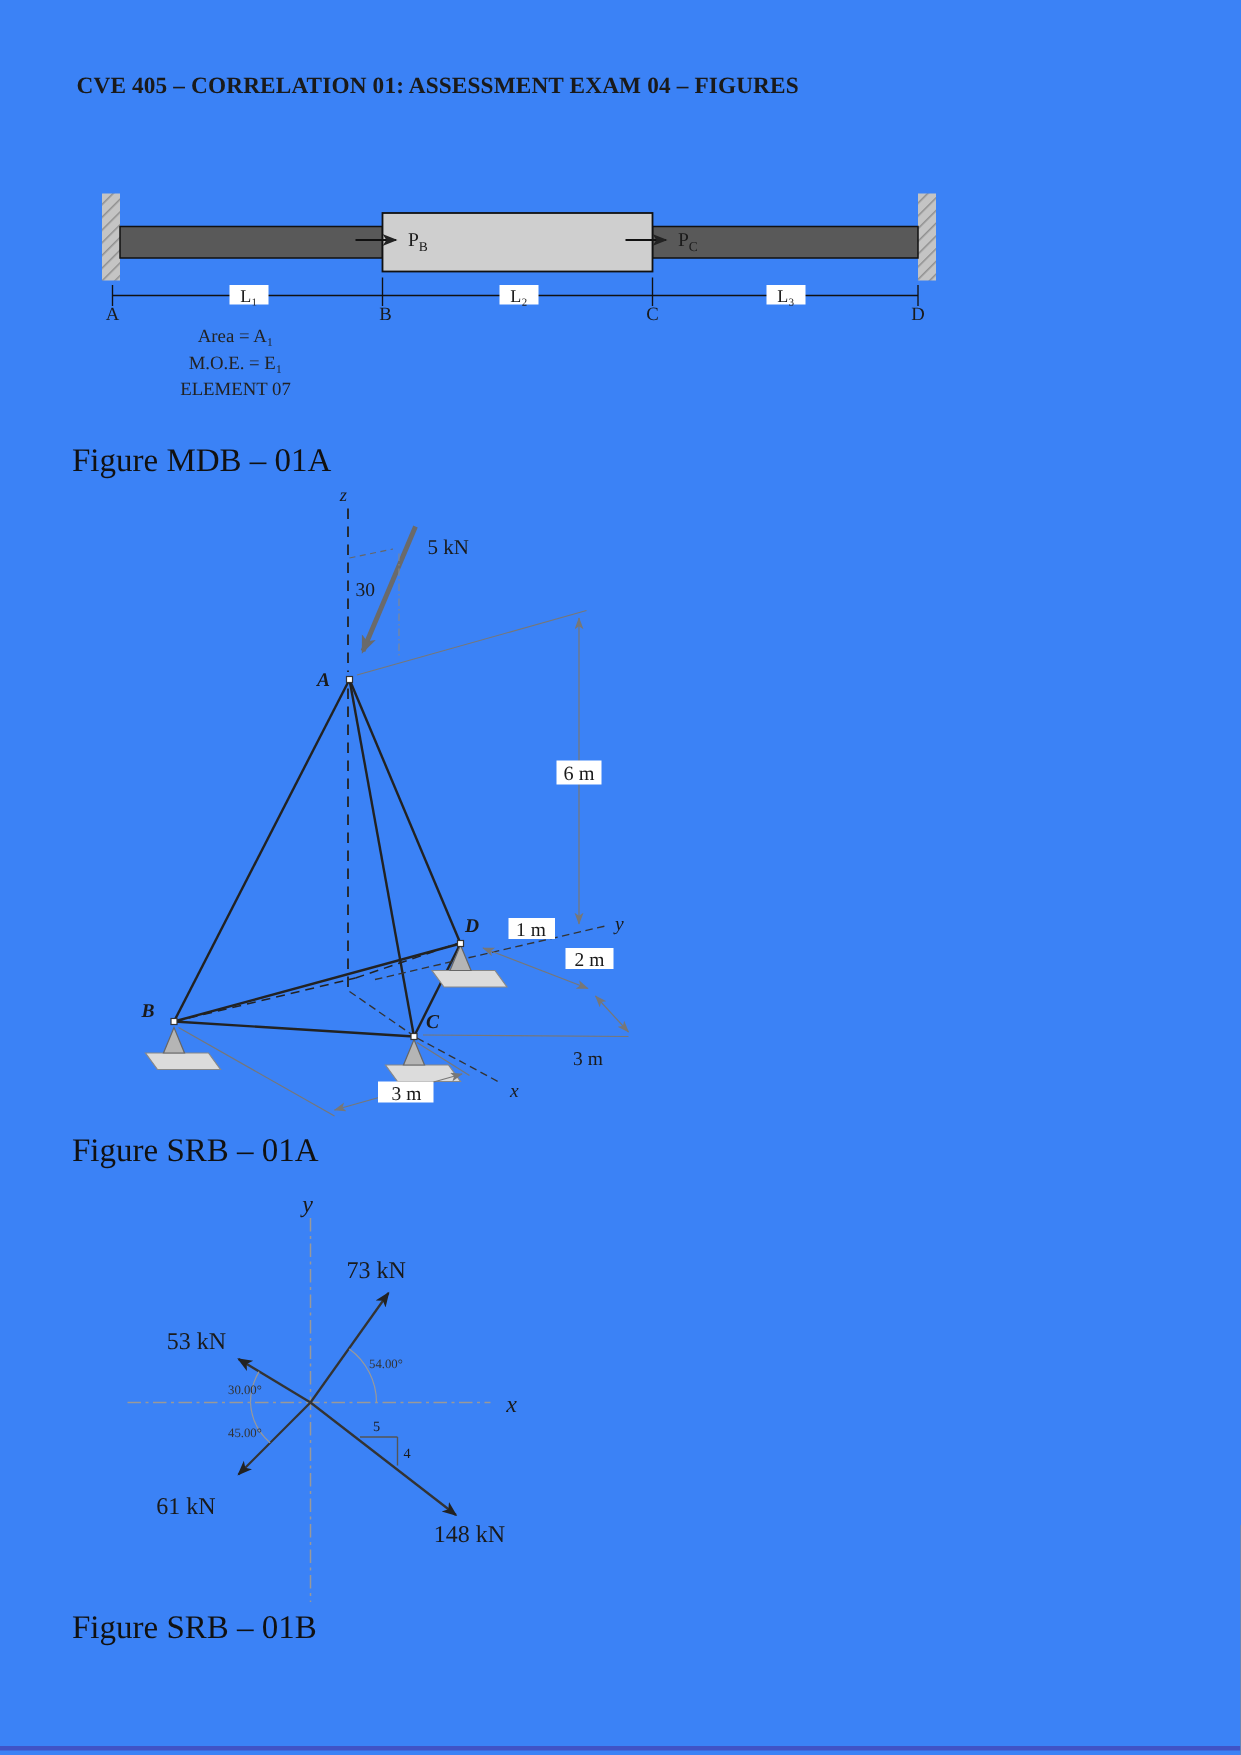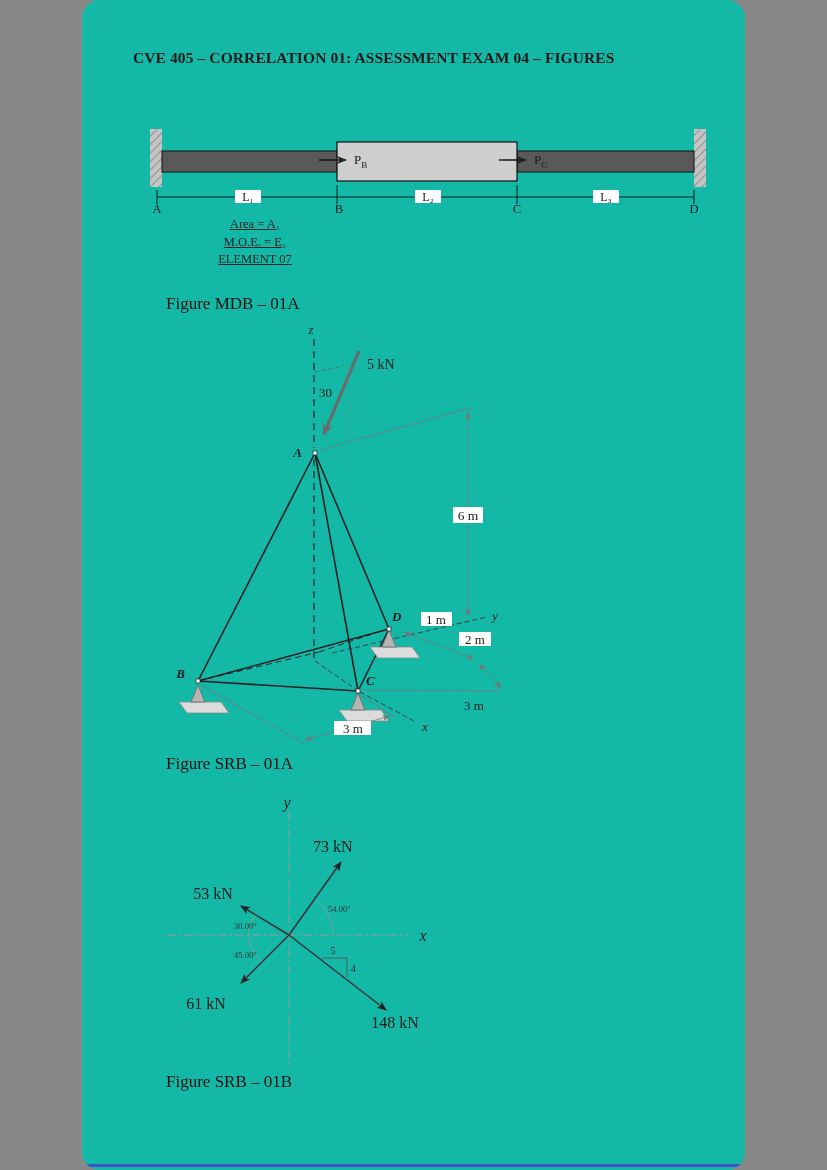--- a/index.html
+++ b/index.html
@@ -1,22 +1,22 @@
 <!DOCTYPE html>
 <html><head>
 <meta charset="utf-8">
 <style>
   html,body{margin:0;padding:0;background:#888;}
   .page{
-    position:relative;width:663px;height:1170px;background:#14b8a6;
+    position:relative;width:827px;height:1170px;background:#3b82f6;
     margin:0 auto;overflow:hidden;
-    font-family:"Liberation Serif","DejaVu Serif",serif;color:#1a1a1a;border-radius:18px;
+    font-family:"Liberation Serif","DejaVu Serif",serif;color:#1a1a1a;
   }
   .hdr{position:absolute;left:51px;width:560px;font-weight:bold;font-size:15.5px;line-height:21px;letter-spacing:.1px;}
-  .caption{position:absolute;left:48px;font-size:17px;color:#111;margin-left:36px;}
+  .caption{position:absolute;left:48px;font-size:22px;color:#111;}
   .elem-col{position:absolute;width:170px;text-align:center;font-size:12.5px;line-height:17.5px;color:#222;}
   .elem-col div{white-space:nowrap;}
   svg text{font-family:"Liberation Serif","DejaVu Serif",serif;fill:#1a1a1a;}
   .sti{font-style:italic;}
   .stb{font-style:italic;font-weight:bold;}
   .ang{font-size:8.5px;fill:#333;}
   .bottom-rule{position:absolute;left:0;right:0;bottom:3px;height:3px;}
 </style>
 </head>
 <body>
@@ -179,21 +179,21 @@
       <text x="131" y="899" font-size="16" text-anchor="middle">53 kN</text>
       <text x="124" y="1009" font-size="16" text-anchor="middle">61 kN</text>
       <text x="313" y="1028" font-size="16" text-anchor="middle">148 kN</text>
 
       <text x="246" y="912" class="ang">54.00°</text>
       <text x="152" y="929" class="ang">30.00°</text>
       <text x="152" y="958" class="ang">45.00°</text>
     </g>
   </svg>
 
-  <div class="elem-col" style="left:88px;top:216px;text-decoration:underline;">
+  <div class="elem-col" style="left:72px;top:216px;">
     <div>Area = A₁</div>
     <div>M.O.E. = E₁</div>
     <div>ELEMENT 07</div>
   </div>
 
   <div class="caption" style="top:294px;">Figure MDB – 01A</div>
   <div class="caption" style="top:754px;">Figure SRB – 01A</div>
   <div class="caption" style="top:1072px;">Figure SRB – 01B</div>
 
   <div class="bottom-rule" style="background:#4053c6;"></div>

